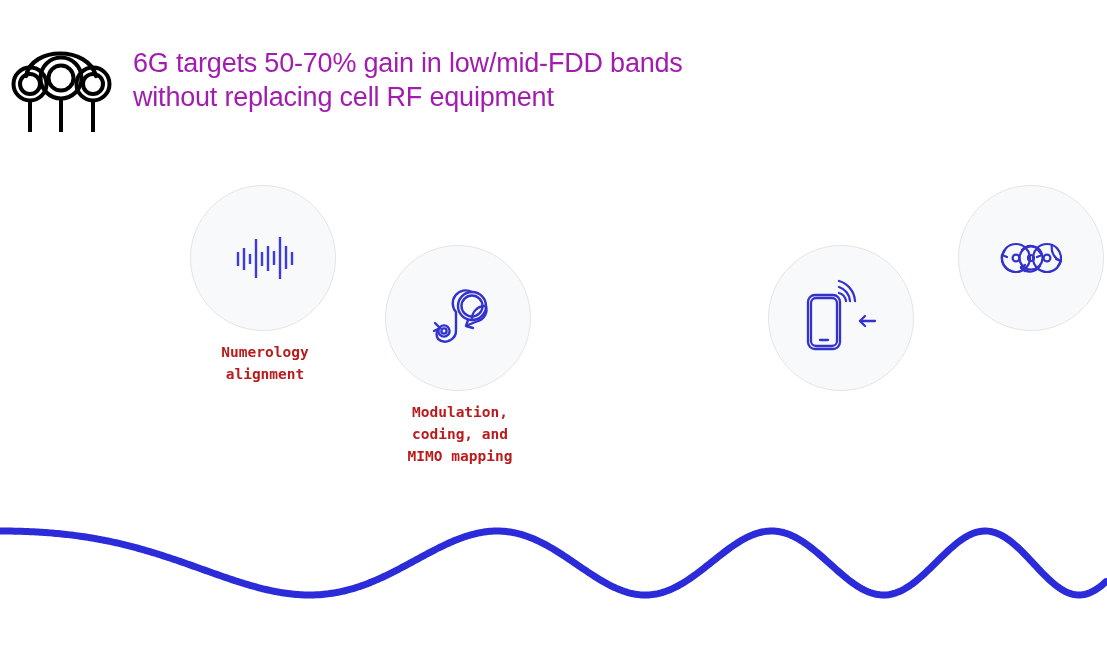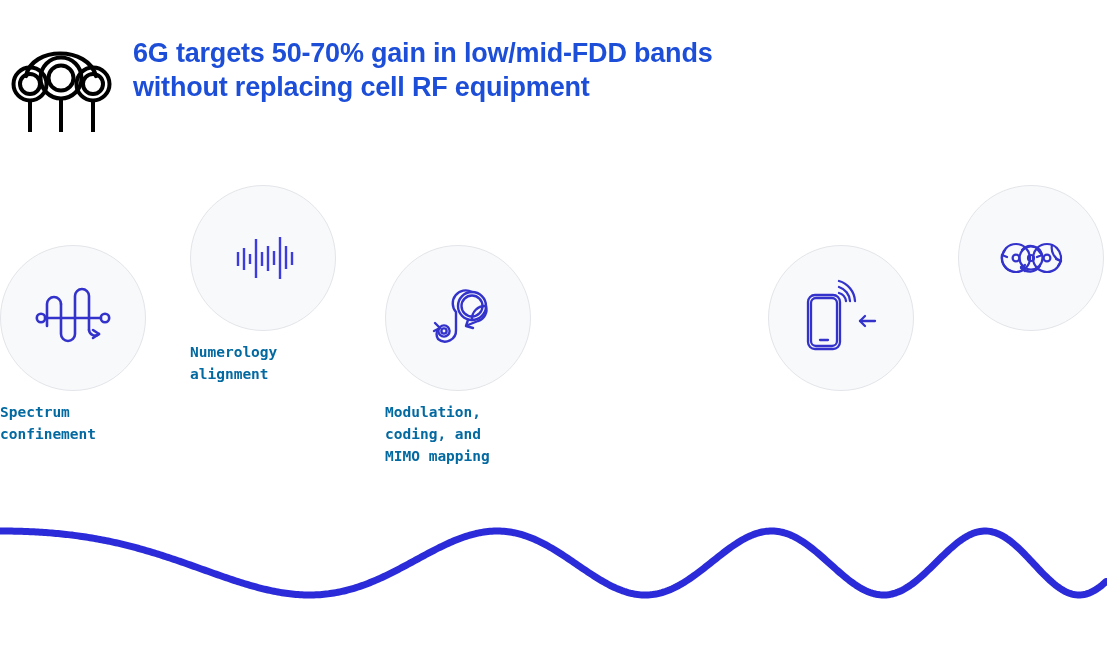--- a/index.html
+++ b/index.html
@@ -26,26 +26,26 @@
   #brand-logo {
     position: absolute;
     left: 8px;
     top: 28px;
     width: 110px;
     height: 105px;
   }
   #headline {
     position: absolute;
     left: 133px;
-    top: 36px;
+    top: 46px;
     width: 860px;
-    color: #1d4ed8;
+    color: #a21caf;
     font-family: "Liberation Sans", sans-serif;
     font-size: 27px;
-    font-weight: 700;
+    font-weight: 400;
     line-height: 34px;
     letter-spacing: -0.2px;
     white-space: pre-line;
   }
 
   
   #steps {
     position: absolute;
     left: 0;
     top: 170px;
@@ -67,21 +67,22 @@
     align-items: center;
     justify-content: center;
     position: relative;
   }
   .step-bubble svg {
     display: block;
     overflow: visible;
   }
   .step-label {
     margin-top: 10px;
-    color: #0369a1;
+    text-align: center;
+    color: #b91c1c;
     font-family: "DejaVu Sans Mono", monospace;
     font-size: 14.5px;
     font-weight: 700;
     line-height: 22px;
     white-space: pre-line;
     letter-spacing: 0px;
   }
 
   
   .step.low  { top: 75px; }
@@ -120,40 +121,20 @@
       <line x1="85" y1="72" x2="85" y2="104" stroke="#000" stroke-width="4"></line>
     </svg>
   </div>
 
   <div id="headline">6G targets 50-70% gain in low/mid-FDD bands
 without replacing cell RF equipment</div>
 </div>
 
 <div id="steps">
 
-  <div class="step low" style="left:0px;">
-    <div class="step-bubble">
-      <svg width="100" height="100" viewBox="0 0 100 100">
-        <g stroke="#3333cc" stroke-width="2.6" fill="none" stroke-linecap="round" stroke-linejoin="round">
-
-          <line x1="22" y1="50" x2="78" y2="50"></line>
-          <circle cx="18" cy="50" r="4.2"></circle>
-          <circle cx="82" cy="50" r="4.2"></circle>
-
-          <path d="M38 36 L38 66 A7 7 0 0 0 52 66 L52 28 A7 7 0 0 1 66 28 L66 62"></path>
-          <path d="M38 36 A7 7 0 0 0 24 36 L24 58"></path>
-
-          <path d="M66 62 A6 6 0 0 0 76 66"></path>
-          <path d="M70 62 L76 66 L70 70"></path>
-        </g>
-      </svg>
-    </div>
-    <div class="step-label">Spectrum
-confinement</div>
-  </div>
 
   <div class="step high" style="left:190px;">
     <div class="step-bubble">
       <svg width="100" height="100" viewBox="0 0 100 100">
         <g stroke="#3b3be0" stroke-width="2.4" stroke-linecap="butt">
           <line x1="25" y1="44" x2="25" y2="58"></line>
           <line x1="31" y1="40" x2="31" y2="62"></line>
           <line x1="37" y1="46" x2="37" y2="56"></line>
           <line x1="43" y1="31" x2="43" y2="70"></line>
           <line x1="49" y1="44" x2="49" y2="58"></line>

